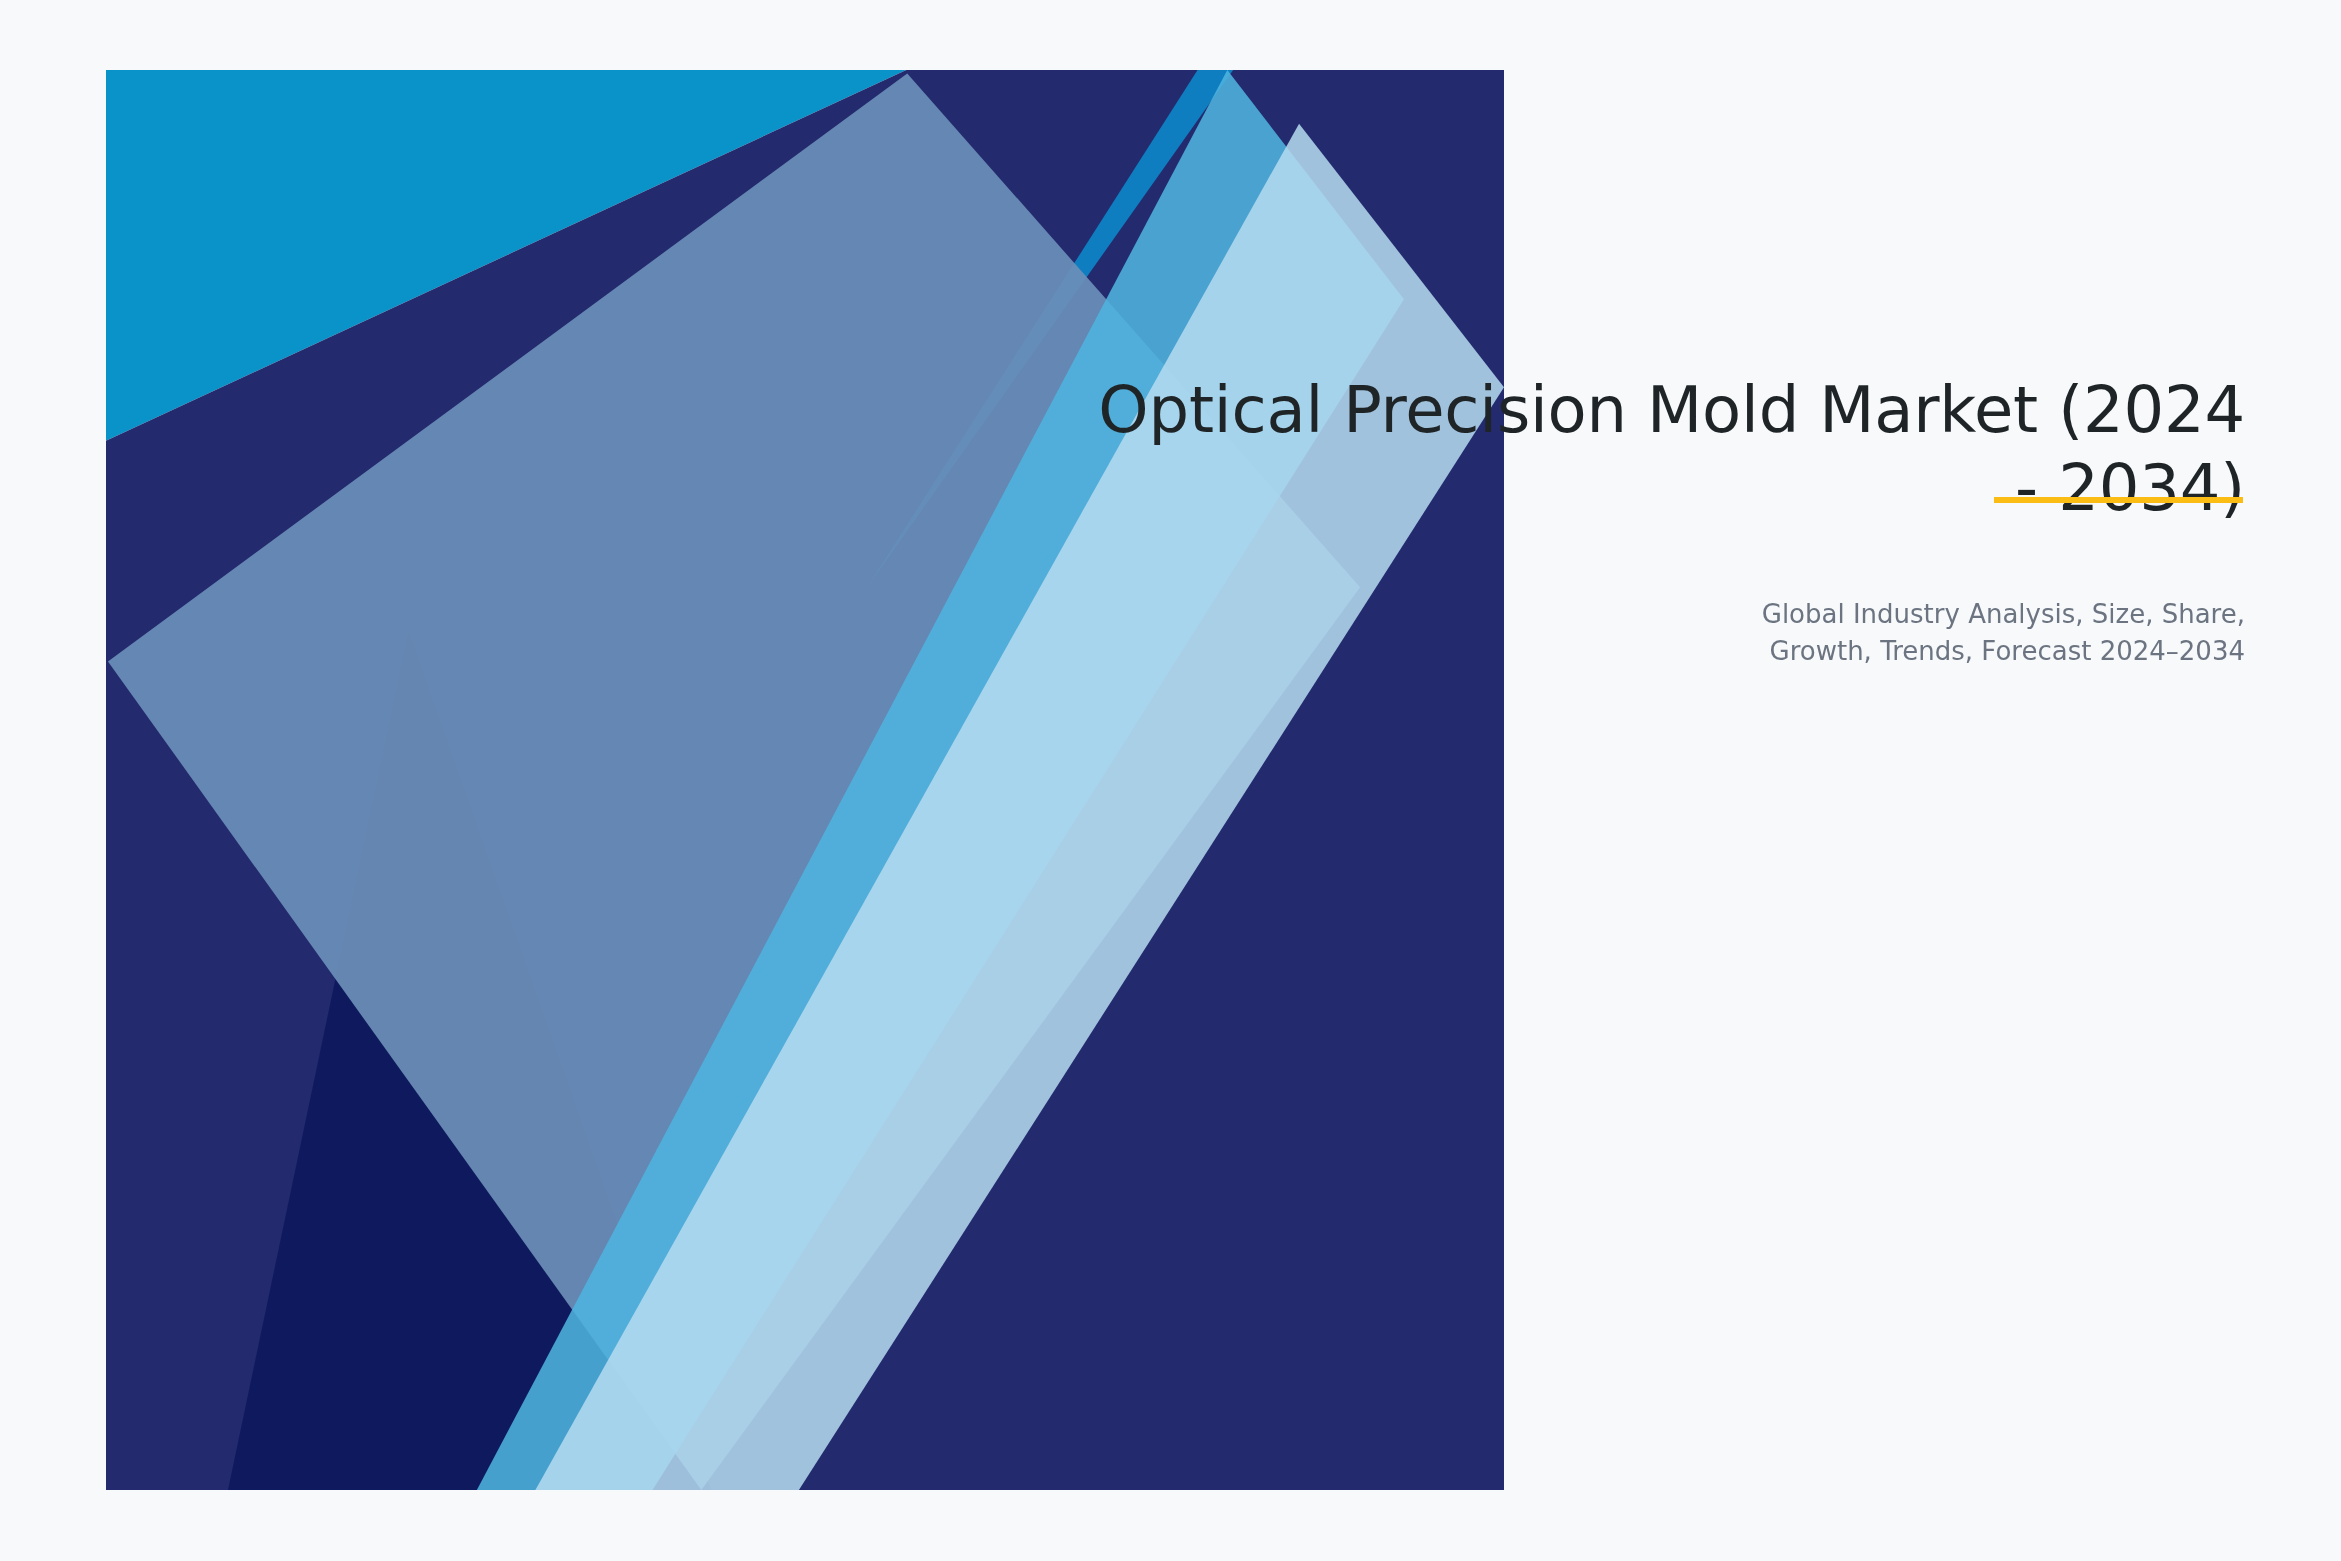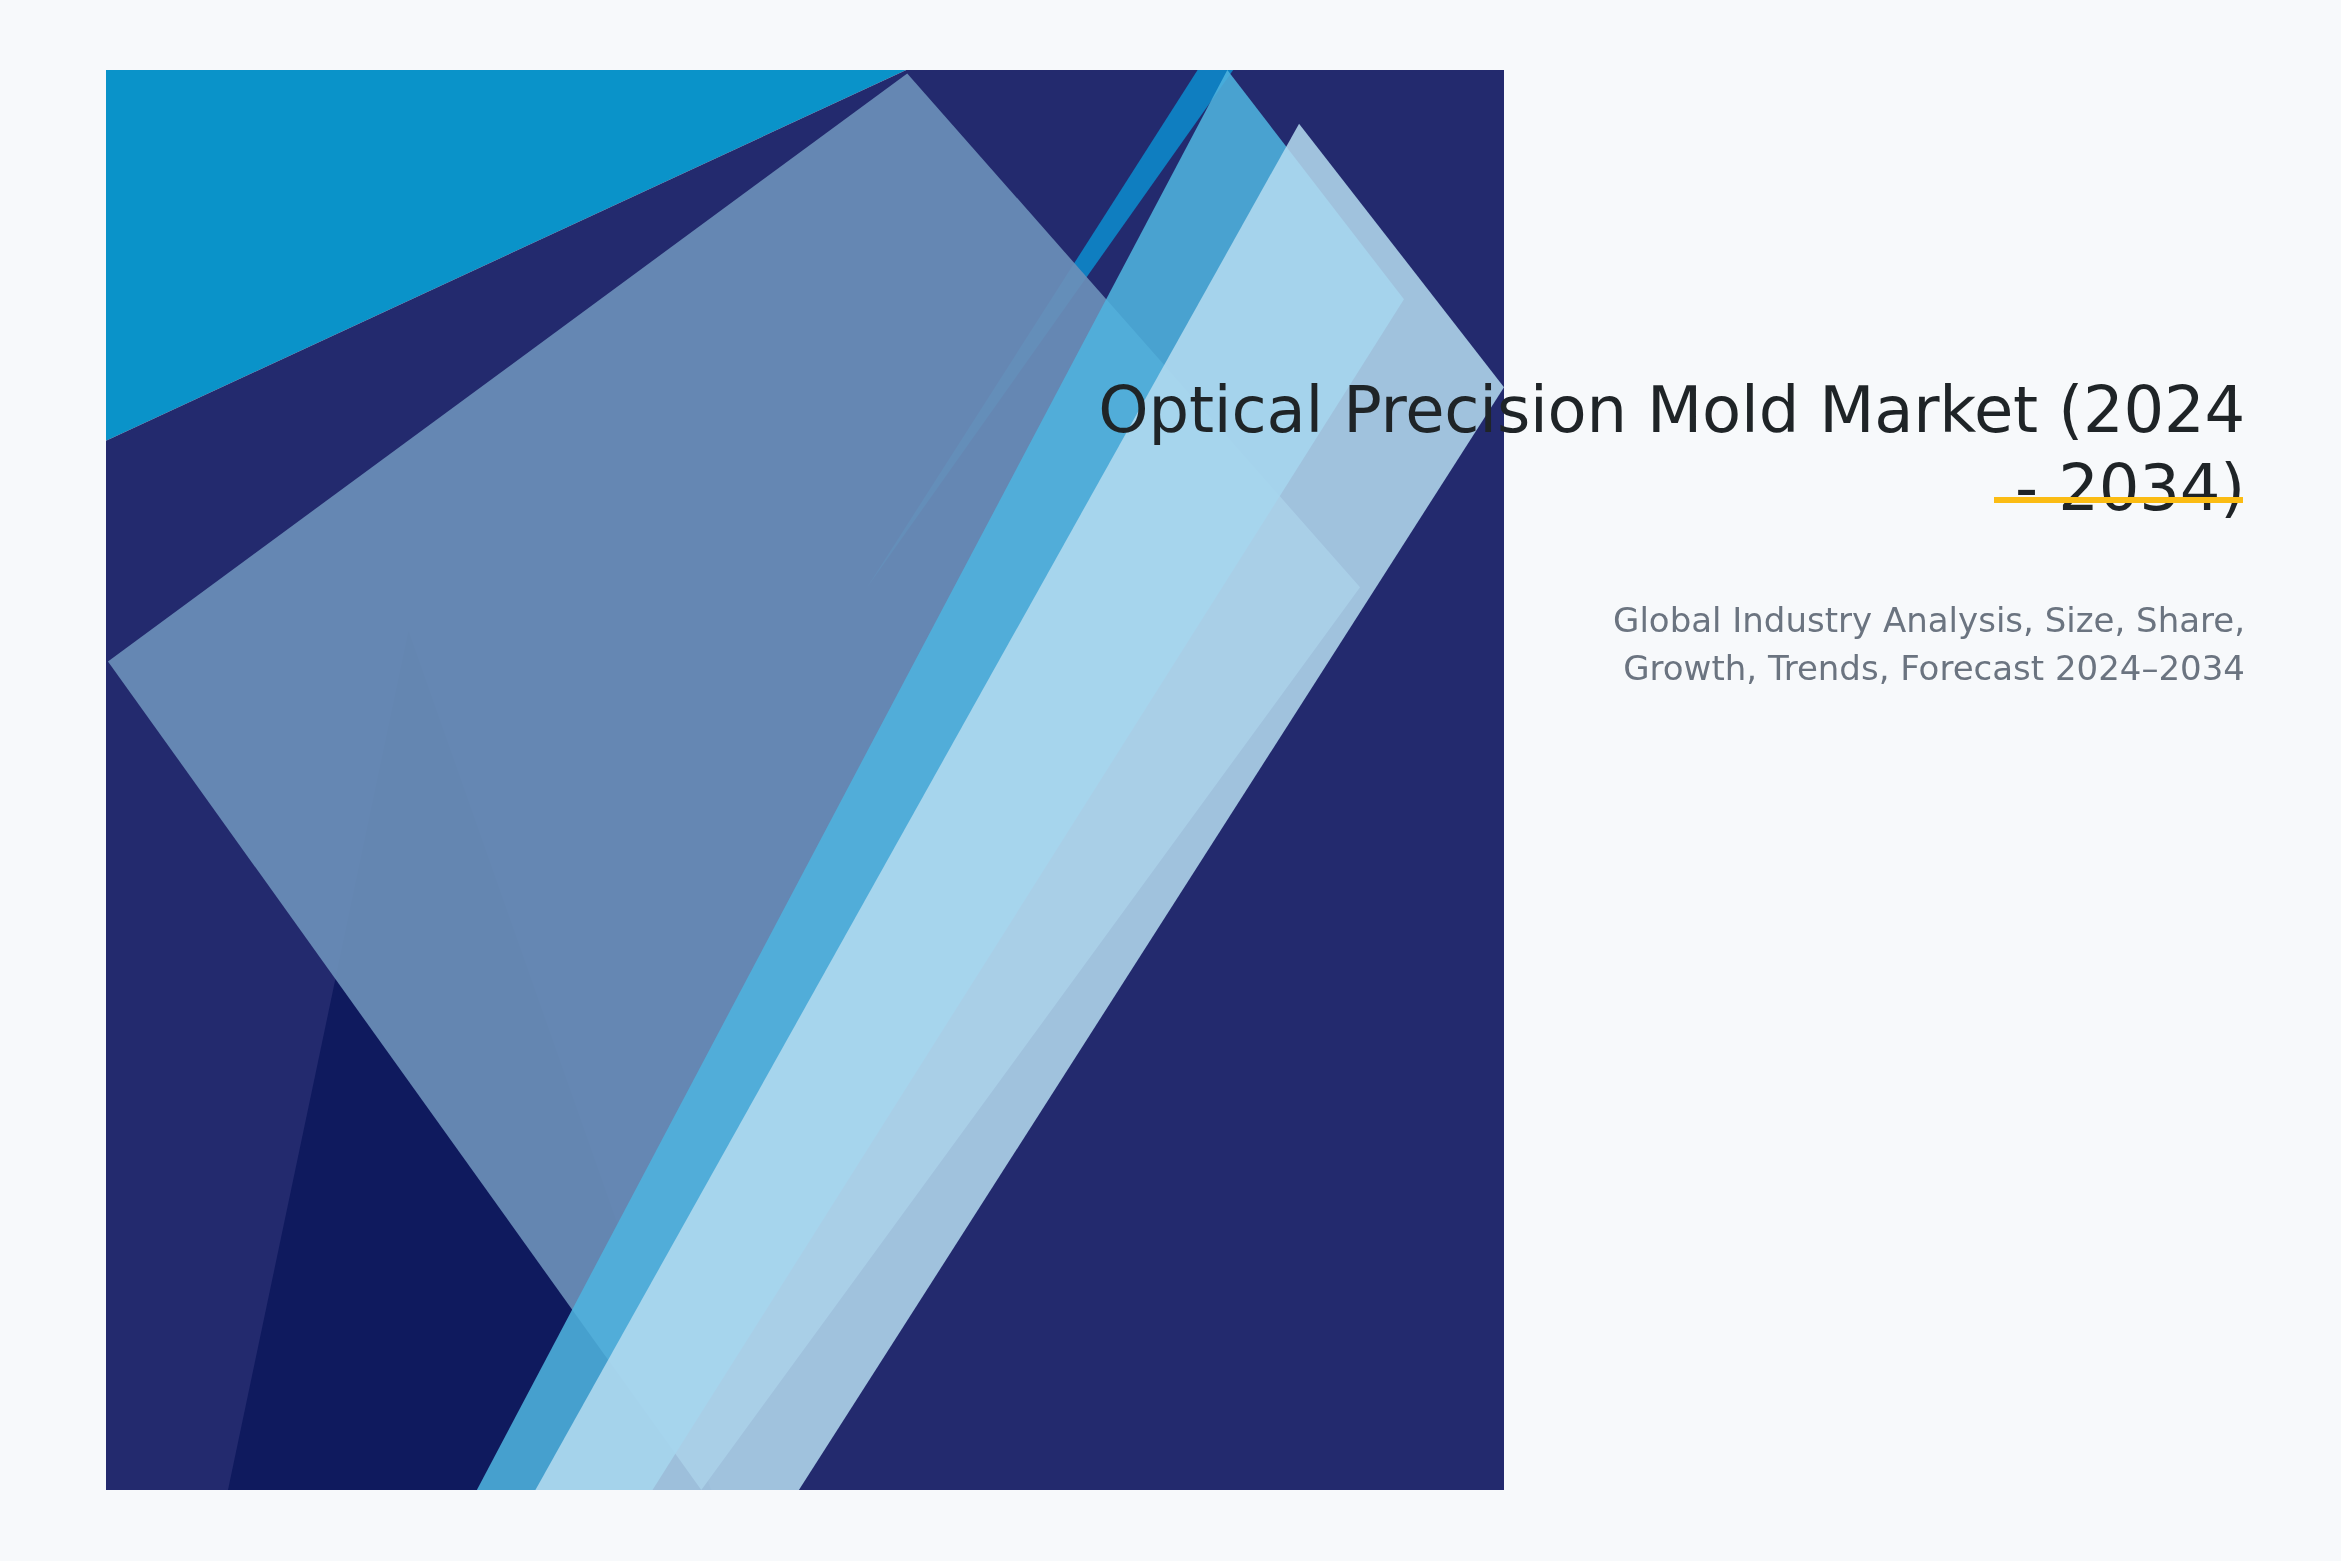--- a/index.html
+++ b/index.html
@@ -67,21 +67,21 @@
     width: 249px;
     height: 5.4px;
     background: #fbbc13;
   }
 
   .subtitle {
     margin: 0;
     padding-top: 69px;
     font-family: "DejaVu Sans", sans-serif;
     font-weight: 400;
-    font-size: 34px;
+    font-size: 26px;
     line-height: 1.42;
     color: #6b7480;
     white-space: pre-line;
   }
 </style>
 </head>
 <body>
 
 <div class="cover">
 

